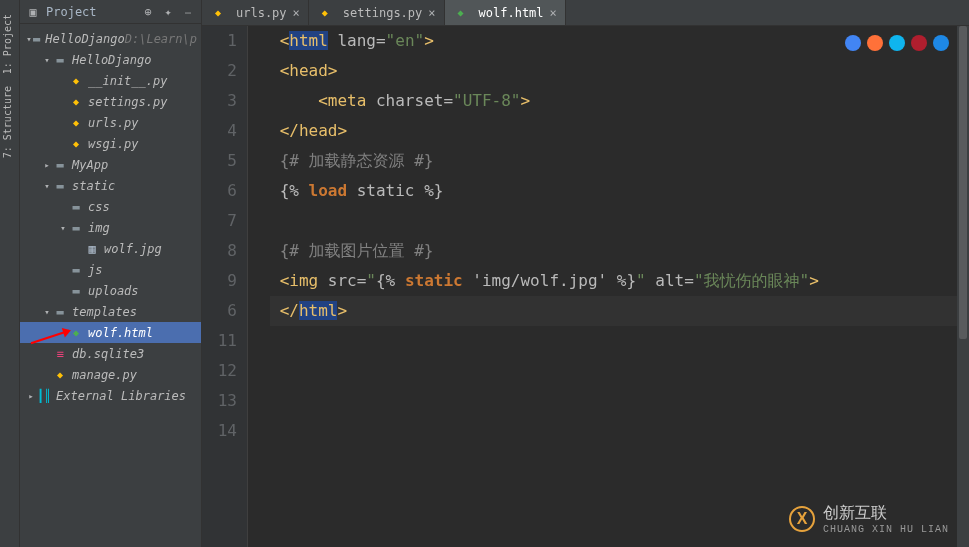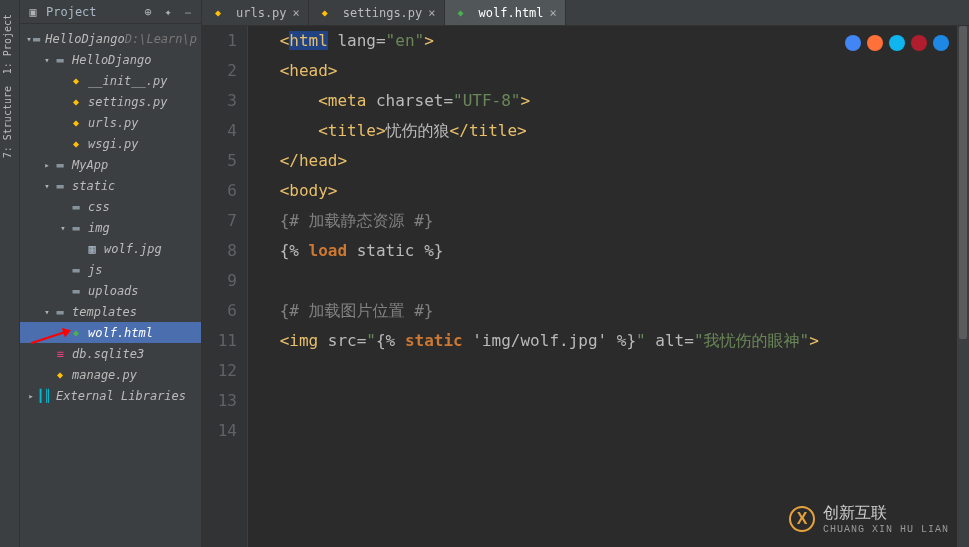--- a/index.html
+++ b/index.html
@@ -318,28 +318,27 @@
           <div>11</div>
           <div>12</div>
           <div>13</div>
           <div>14</div>
         </div>
       <div class="fold-col" id="foldcol"></div>
       <div class="code" id="code">
           <div class="code-line"><span class="hl-tag"> &lt;</span><span class="hl-tag hl-selbg">html</span><span class="hl-tag"> </span><span class="hl-attr">lang=</span><span class="hl-str">"en"</span><span class="hl-tag">&gt;</span></div>
           <div class="code-line"><span class="hl-tag"> &lt;</span><span class="hl-tag">head</span><span class="hl-tag">&gt;</span></div>
           <div class="code-line"><span class="hl-tag">     &lt;</span><span class="hl-tag">meta</span><span class="hl-attr"> charset=</span><span class="hl-str">"UTF-8"</span><span class="hl-tag">&gt;</span></div>
-          <div class="code-line"><span class="hl-tag">     &lt;</span><span class="hl-tag">title</span><span class="hl-tag">&gt;</span><span class="hl-attr">忧伤的狼</span><span class="hl-tag">&lt;/</span><span class="hl-tag">title</span><span class="hl-tag">&gt;</span></div>
           <div class="code-line"><span class="hl-tag"> &lt;/</span><span class="hl-tag">head</span><span class="hl-tag">&gt;</span></div>
-          <div class="code-line"><span class="hl-tag"> &lt;</span><span class="hl-tag">body</span><span class="hl-tag">&gt;</span></div>
           <div class="code-line"><span class="hl-comment"> {# 加载静态资源 #}</span></div>
           <div class="code-line"><span class="hl-attr"> {% </span><span class="hl-djkey">load</span><span class="hl-attr"> static %}</span></div>
           <div class="code-line"><span class=""></span></div>
           <div class="code-line"><span class="hl-comment"> {# 加载图片位置 #}</span></div>
           <div class="code-line"><span class="hl-tag"> &lt;</span><span class="hl-tag">img</span><span class="hl-attr"> src=</span><span class="hl-str">"</span><span class="hl-attr">{% </span><span class="hl-djkey">static</span><span class="hl-attr"> 'img/wolf.jpg' %}</span><span class="hl-str">"</span><span class="hl-attr"> alt=</span><span class="hl-str">"我忧伤的眼神"</span><span class="hl-tag">&gt;</span></div>
+          <div class="code-line current"><span class="hl-tag"> &lt;/</span><span class="hl-tag hl-selbg">html</span><span class="hl-tag">&gt;</span></div>
         </div>
     </div>
     <div class="browser-icons" id="bicons">
         <span style="background:#4285f4"></span>
         <span style="background:#ff7139"></span>
         <span style="background:#0fb5ee"></span>
         <span style="background:#b01e2e"></span>
         <span style="background:#1e88e5"></span>
       </div>
     <div class="scrollbar">

